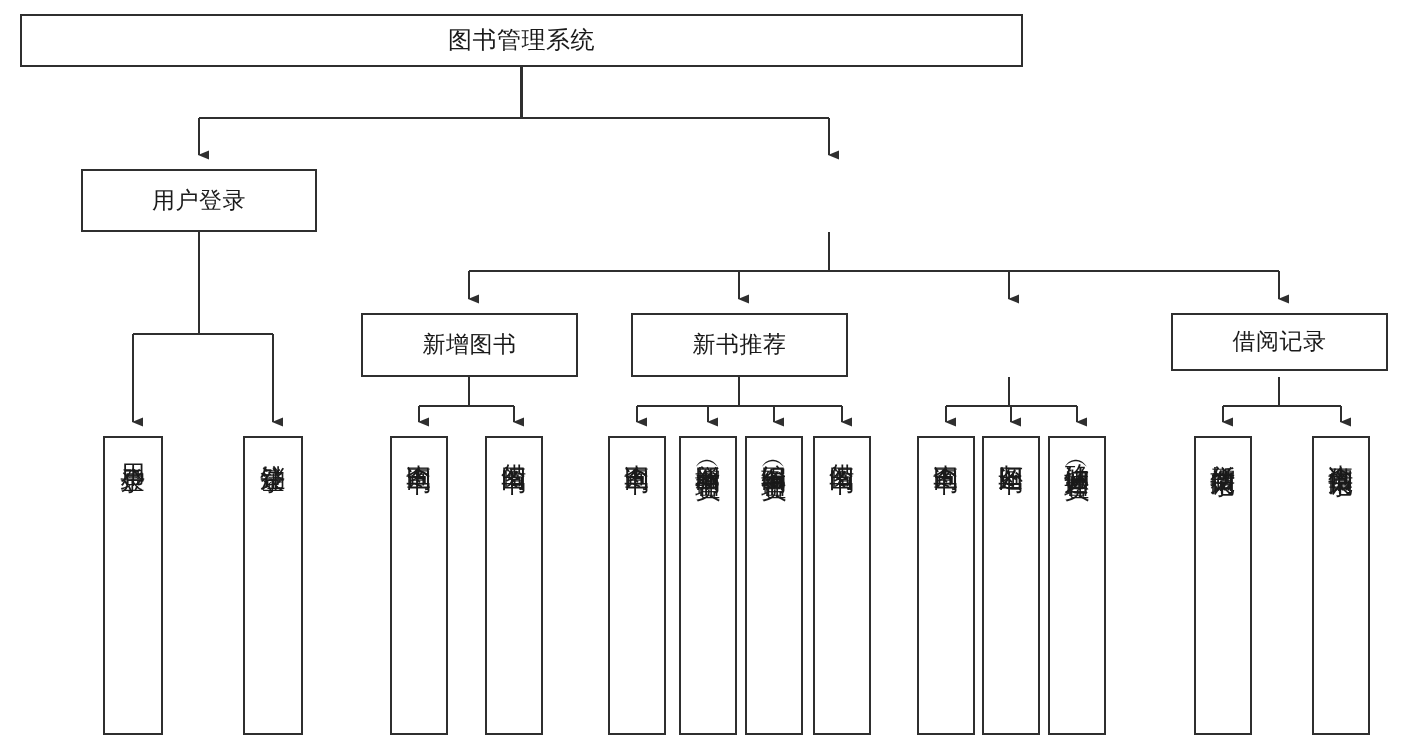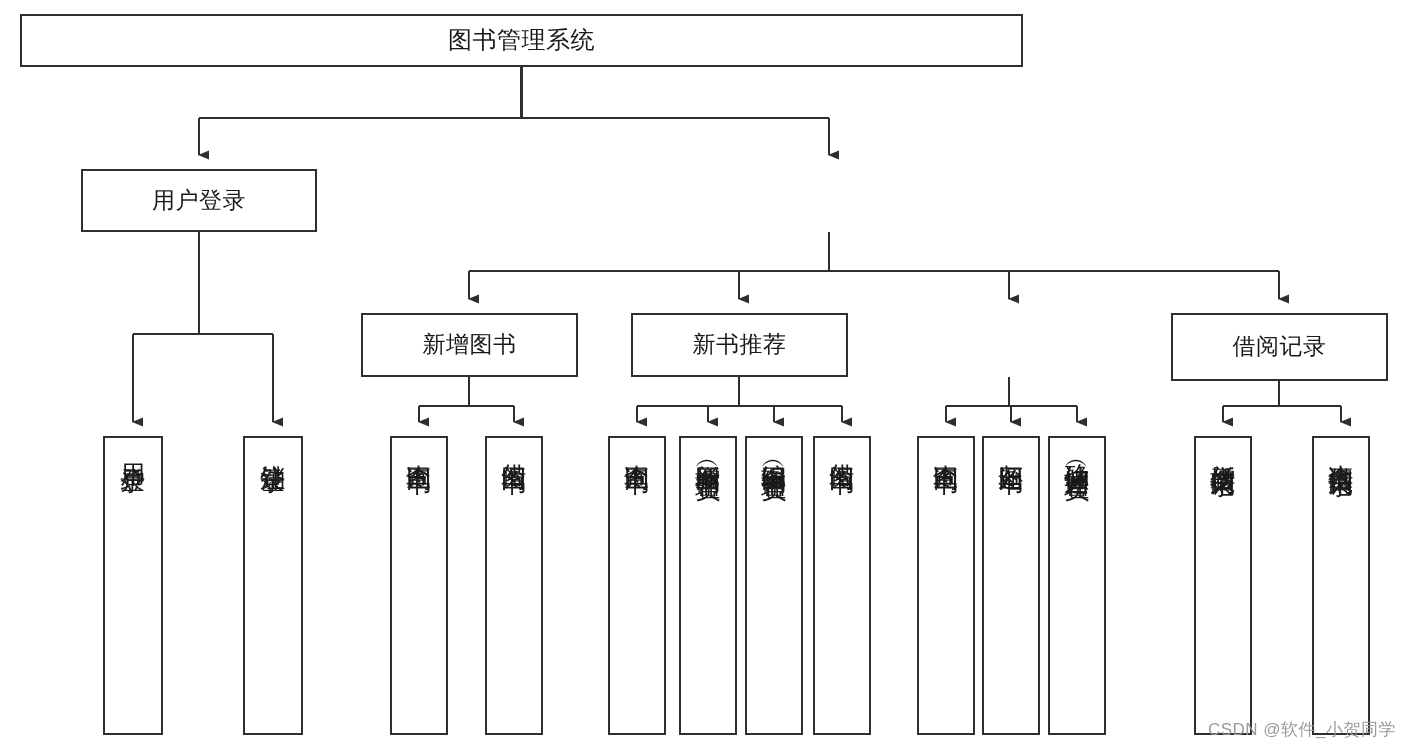--- a/index.html
+++ b/index.html
@@ -133,21 +133,21 @@
   <div class="node horizontal" style="left:81px; top:169px; width:236px; height:63px;">
     <span class="node-label">用户登录</span>
   </div>
 
   <div class="node horizontal" style="left:361px; top:313px; width:217px; height:64px;">
     <span class="node-label">新增图书</span>
   </div>
   <div class="node horizontal" style="left:631px; top:313px; width:217px; height:64px;">
     <span class="node-label">新书推荐</span>
   </div>
-  <div class="node horizontal" style="left:1171px; top:313px; width:217px; height:68px;">
+  <div class="node horizontal" style="left:1171px; top:313px; width:217px; height:58px;">
     <span class="node-label">借阅记录</span>
   </div>
 
   <div class="node vertical" style="left:103px; top:436px; width:60px; height:299px;">
     <span class="node-label">用户登录</span>
   </div>
   <div class="node vertical" style="left:243px; top:436px; width:60px; height:299px;">
     <span class="node-label">注销登录</span>
   </div>
 
@@ -181,15 +181,14 @@
     <span class="node-label">确认归还（管理员）</span>
   </div>
 
   <div class="node vertical" style="left:1194px; top:436px; width:58px; height:299px;">
     <span class="node-label">新增借阅记录</span>
   </div>
   <div class="node vertical" style="left:1312px; top:436px; width:58px; height:299px;">
     <span class="node-label">查询借阅记录</span>
   </div>
 
-  <div id="watermark">CSDN @软件_小贺同学</div>
 
 </div>
 
 </body></html>

